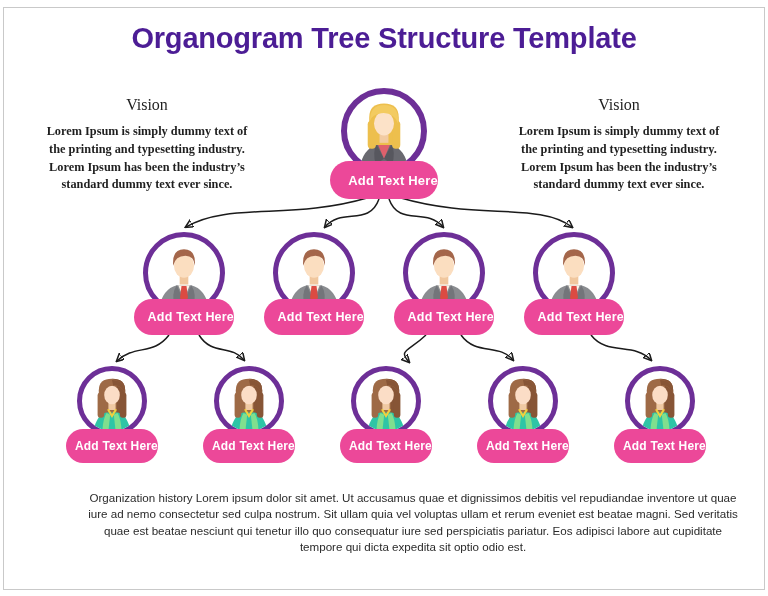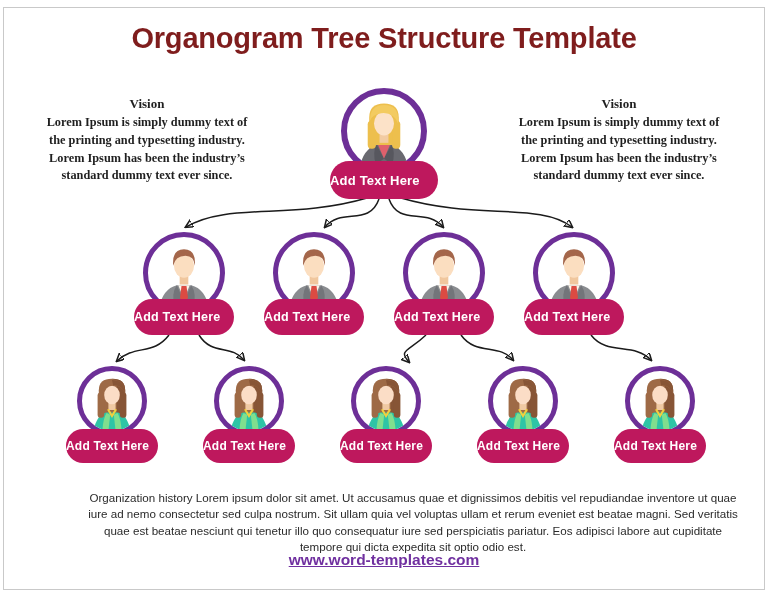--- a/index.html
+++ b/index.html
@@ -8,49 +8,49 @@
     position:relative; width:768px; height:596px; background:#ffffff;
     font-family:"Liberation Sans", sans-serif; overflow:hidden;
   }
   .page-border {
     position:absolute; inset:7px 3px 6px 3px;
     border:1px solid #c9c9c9; pointer-events:none;
   }
   .title {
     position:absolute; top:22px; left:0; width:100%;
     text-align:center; font-size:29px; font-weight:bold;
-    color:#7f1d1d; letter-spacing:-0.2px;
+    color:#4c1d95; letter-spacing:-0.2px;
   }
   .vision {
     position:absolute; width:218px; text-align:center;
     font-family:"Liberation Serif", serif; color:#1f1f1f;
   }
   .vision.left  { left:38px;  top:96px; }
   .vision.right { left:510px; top:96px; }
-  .vision .v-head { font-weight:bold; font-size:13px; margin-bottom:2px; }
+  .vision .v-head { font-weight:normal; font-size:16px; margin-bottom:9px; }
   .vision .v-body { font-size:12.3px; line-height:1.45;font-weight:bold; }
 
   .arrows { position:absolute; left:0; top:0; width:768px; height:596px; pointer-events:none; }
   .arrows path { fill:none; stroke:#1b1b1b; stroke-width:1.5px; }
 
   .node {
     position:absolute; display:flex; flex-direction:column; align-items:center;
     transform:translateX(-50%);
   }
   .ring {
     border-radius:50%; background:#ffffff; overflow:hidden;
     border:5px solid #6D2F97; z-index:1;
   }
   .ring svg { display:block; width:100%; height:100%; }
   .ring-root { width:86px; height:86px; border-width:6px; }
   .ring-l2   { width:82px; height:82px; }
   .ring-l3   { width:70px; height:70px; }
   .pill {
-    position:relative; z-index:2; background:#be185d; color:#ffffff;
-    font-weight:bold; display:flex; align-items:center; justify-content:flex-start;
+    position:relative; z-index:2; background:#ec4899; color:#ffffff;
+    font-weight:bold; display:flex; align-items:center; justify-content:flex-end;
     letter-spacing:0.2px; white-space:nowrap;
   }
   .pill-root { width:108px; height:38px; border-radius:19px; font-size:13px;   margin-top:-13px; }
   .pill-l2   { width:100px; height:36px; border-radius:18px; font-size:12.5px; margin-top:-15px; }
   .pill-l3   { width:92px;  height:34px; border-radius:17px; font-size:12px;   margin-top:-7px; }
 
   .history {
     position:absolute; left:56px; top:490px; width:656px;
     text-align:center; font-size:11.6px; line-height:1.42; color:#2b2b2b;margin-left:29px;
   }
@@ -235,16 +235,13 @@
           <use href="#av-woman-brown"></use>
         </svg>
     </div>
     <div class="pill pill-l3">
       <span>Add Text Here</span>
     </div>
   </div>
 
   <p class="history">Organization history Lorem ipsum dolor sit amet. Ut accusamus quae et dignissimos debitis vel repudiandae inventore ut quae iure ad nemo consectetur sed culpa nostrum. Sit ullam quia vel voluptas ullam et rerum eveniet est beatae magni. Sed veritatis quae est beatae nesciunt qui tenetur illo quo consequatur iure sed perspiciatis pariatur. Eos adipisci labore aut cupiditate tempore qui dicta expedita sit optio odio est.</p>
 
-  <div class="site-link-wrap">
-    <a class="site-link">www.word-templates.com</a>
-  </div>
 </div>
 
 </body></html>

